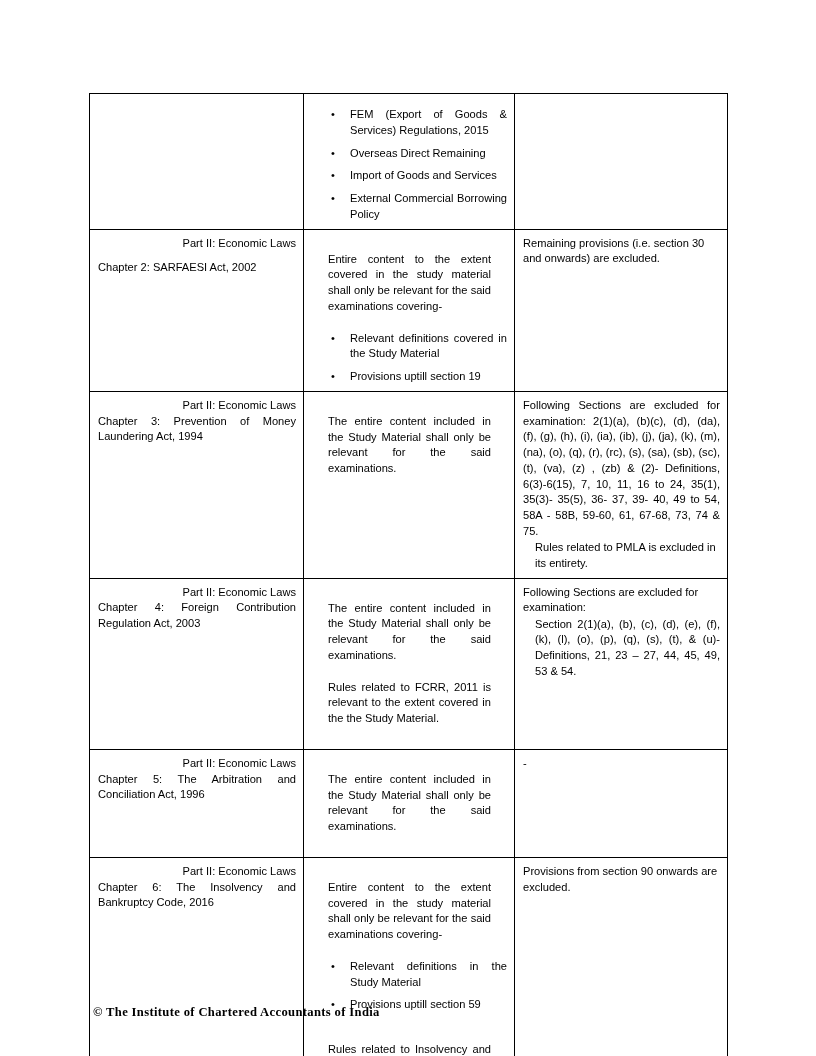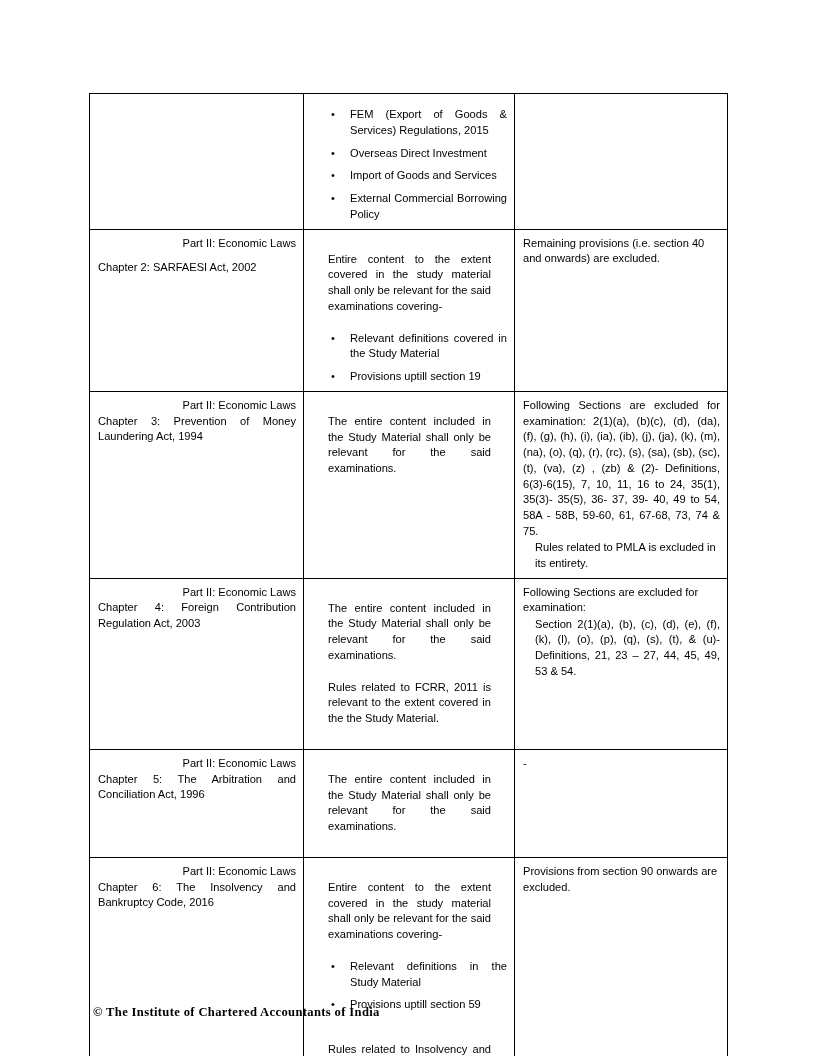--- a/index.html
+++ b/index.html
@@ -114,42 +114,42 @@
       <col class="c2">
       <col class="c3">
     </colgroup>
     <tbody>
 
       <tr>
         <td class="col-chapter"></td>
         <td class="col-coverage">
           <ul class="bullets">
             <li><span class="bullet-dot">•</span><span>FEM (Export of Goods &amp; Services) Regulations, 2015</span></li>
-            <li><span class="bullet-dot">•</span><span>Overseas Direct Investment</span></li>
+            <li><span class="bullet-dot">•</span><span>Overseas Direct Remaining</span></li>
             <li><span class="bullet-dot">•</span><span>Import of Goods and Services</span></li>
             <li><span class="bullet-dot">•</span><span>External Commercial Borrowing Policy</span></li>
           </ul>
         </td>
         <td class="col-exclusion"></td>
       </tr>
 
       <tr>
         <td class="col-chapter">
           <p>Part II: Economic Laws</p>
           <p class="justified">Chapter 2: SARFAESI Act, 2002</p>
         </td>
         <td class="col-coverage">
           <p>Entire content to the extent covered in the study material shall only be relevant for the said examinations covering-</p>
           <ul class="bullets">
             <li><span class="bullet-dot">•</span><span>Relevant definitions covered in the Study Material</span></li>
             <li><span class="bullet-dot">•</span><span>Provisions uptill section 19</span></li>
           </ul>
         </td>
         <td class="col-exclusion">
-          <p>Remaining provisions (i.e. section 40 and onwards) are excluded.</p>
+          <p>Remaining provisions (i.e. section 30 and onwards) are excluded.</p>
         </td>
       </tr>
 
       <tr>
         <td class="col-chapter">
           <p style="margin-bottom:0">Part II: Economic Laws</p>
           <p class="justified">Chapter 3: Prevention of Money Laundering Act, 1994</p>
         </td>
         <td class="col-coverage">
           <p>The entire content included in the Study Material shall only be relevant for the said examinations.</p>

